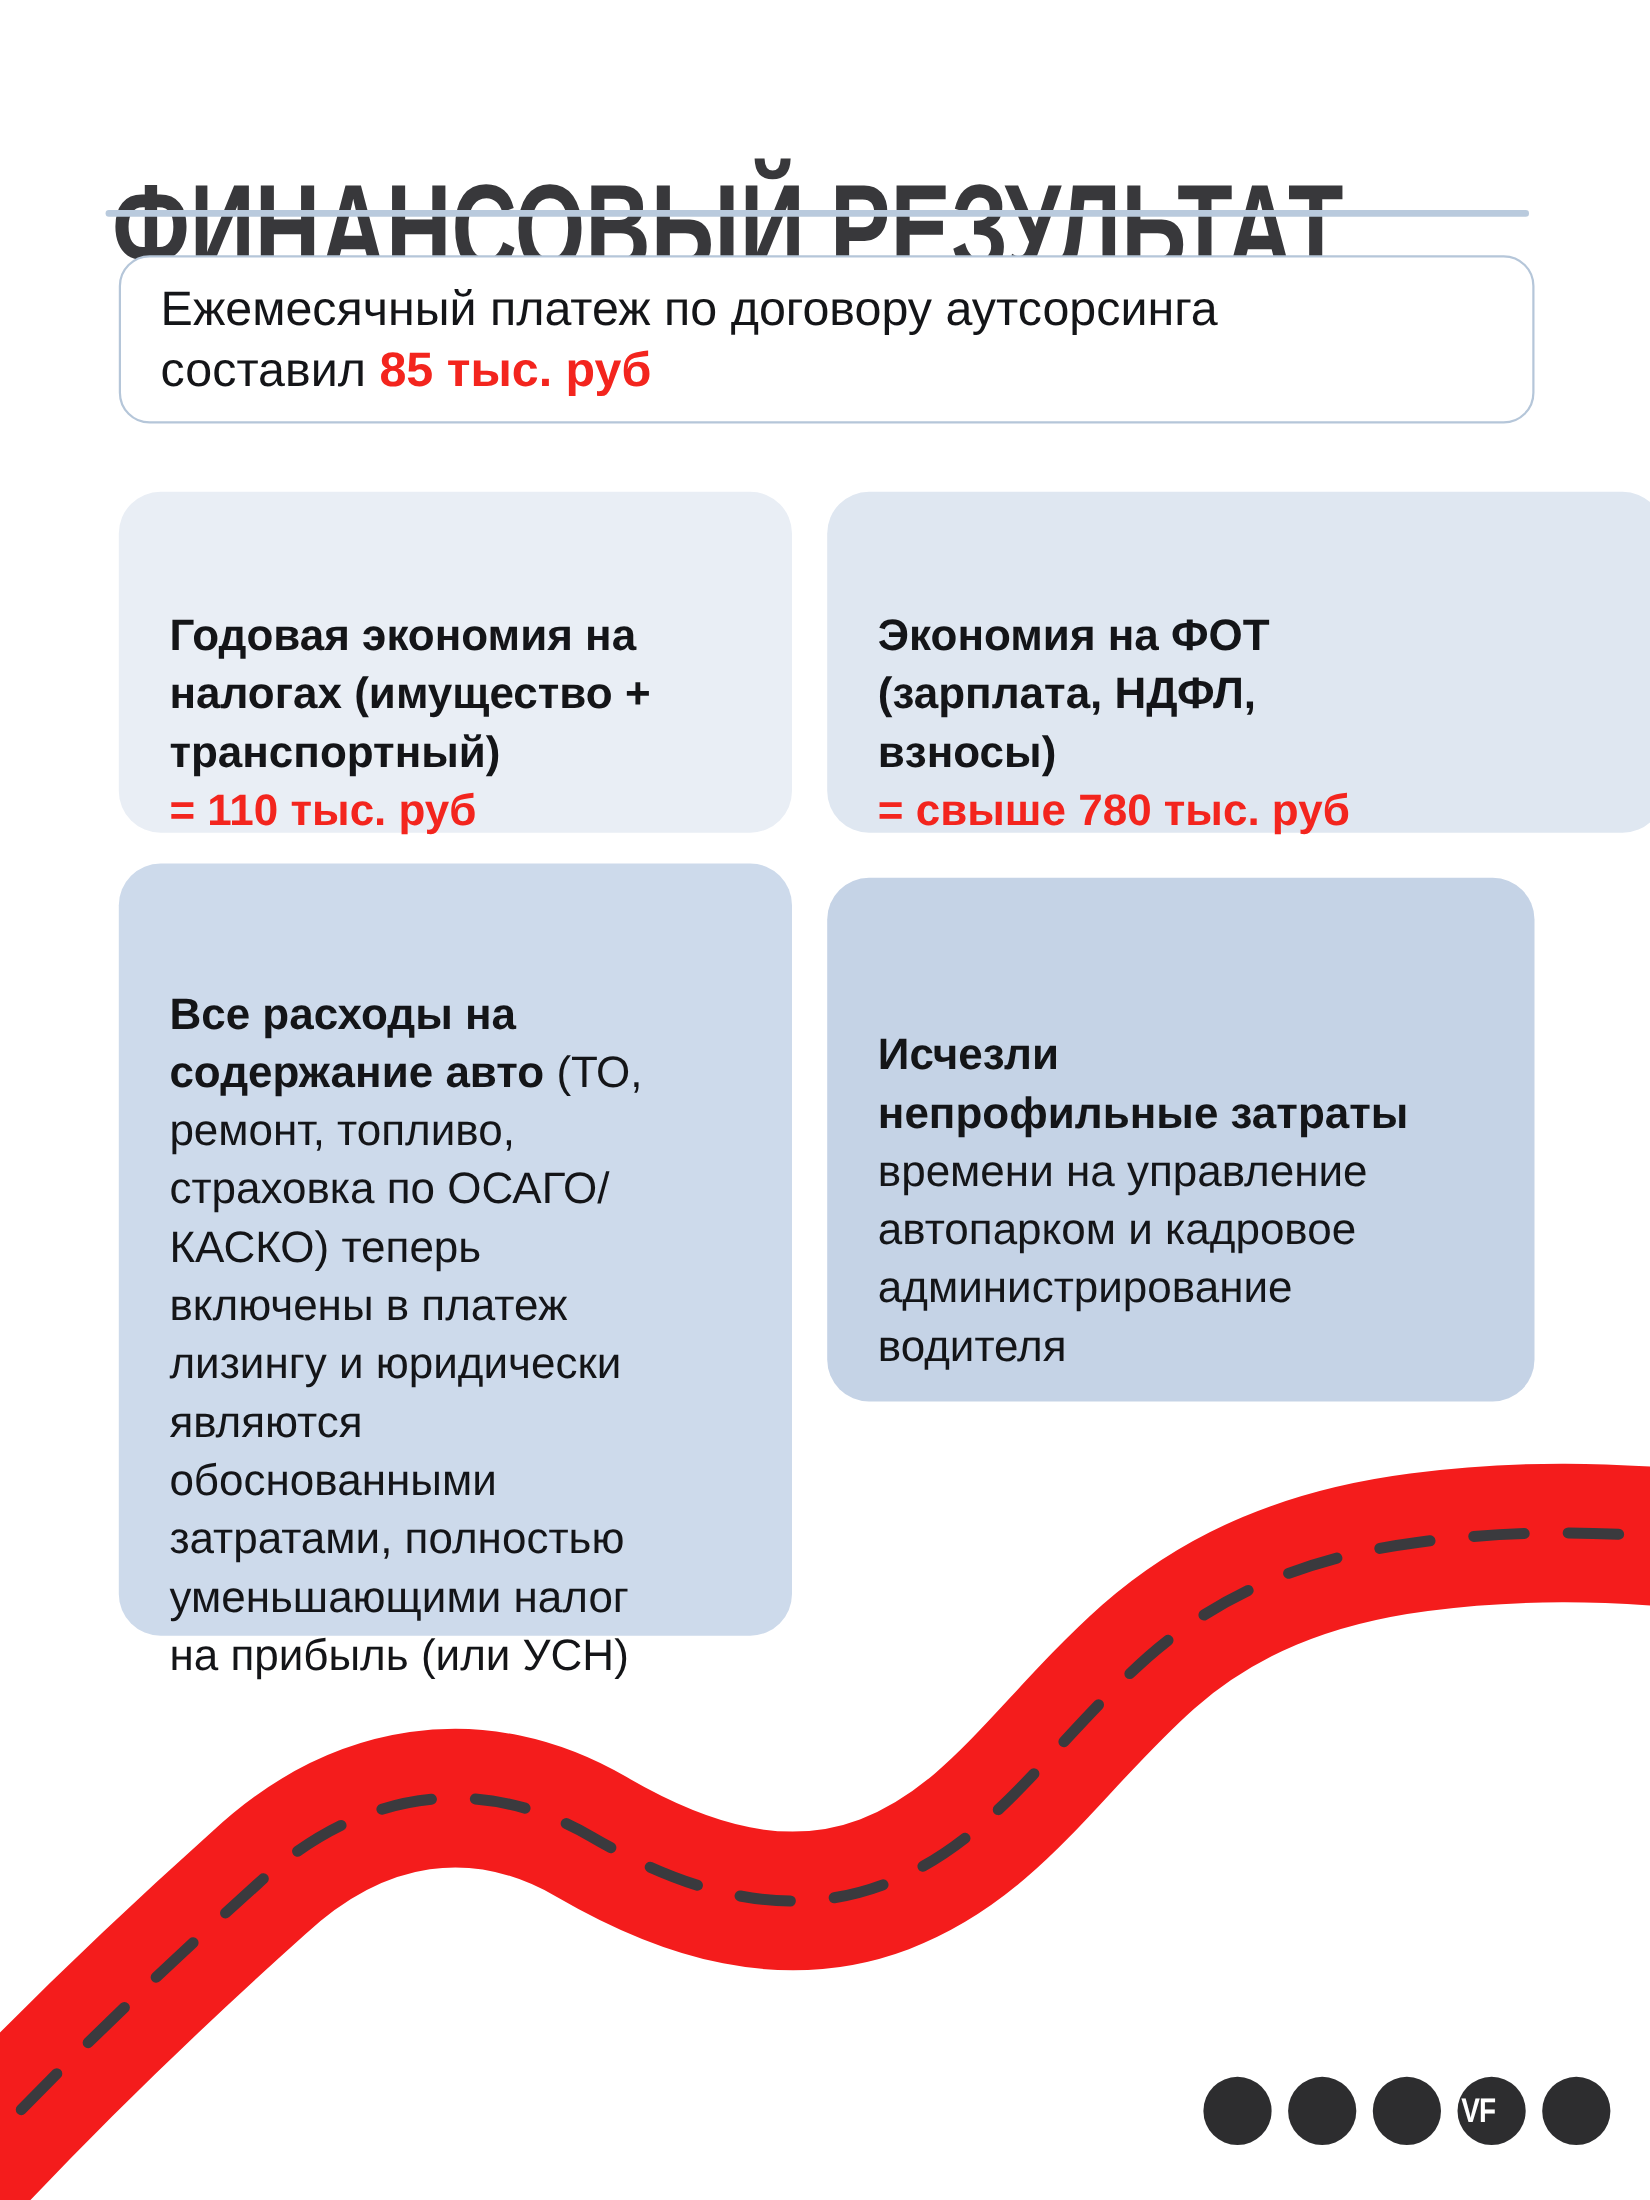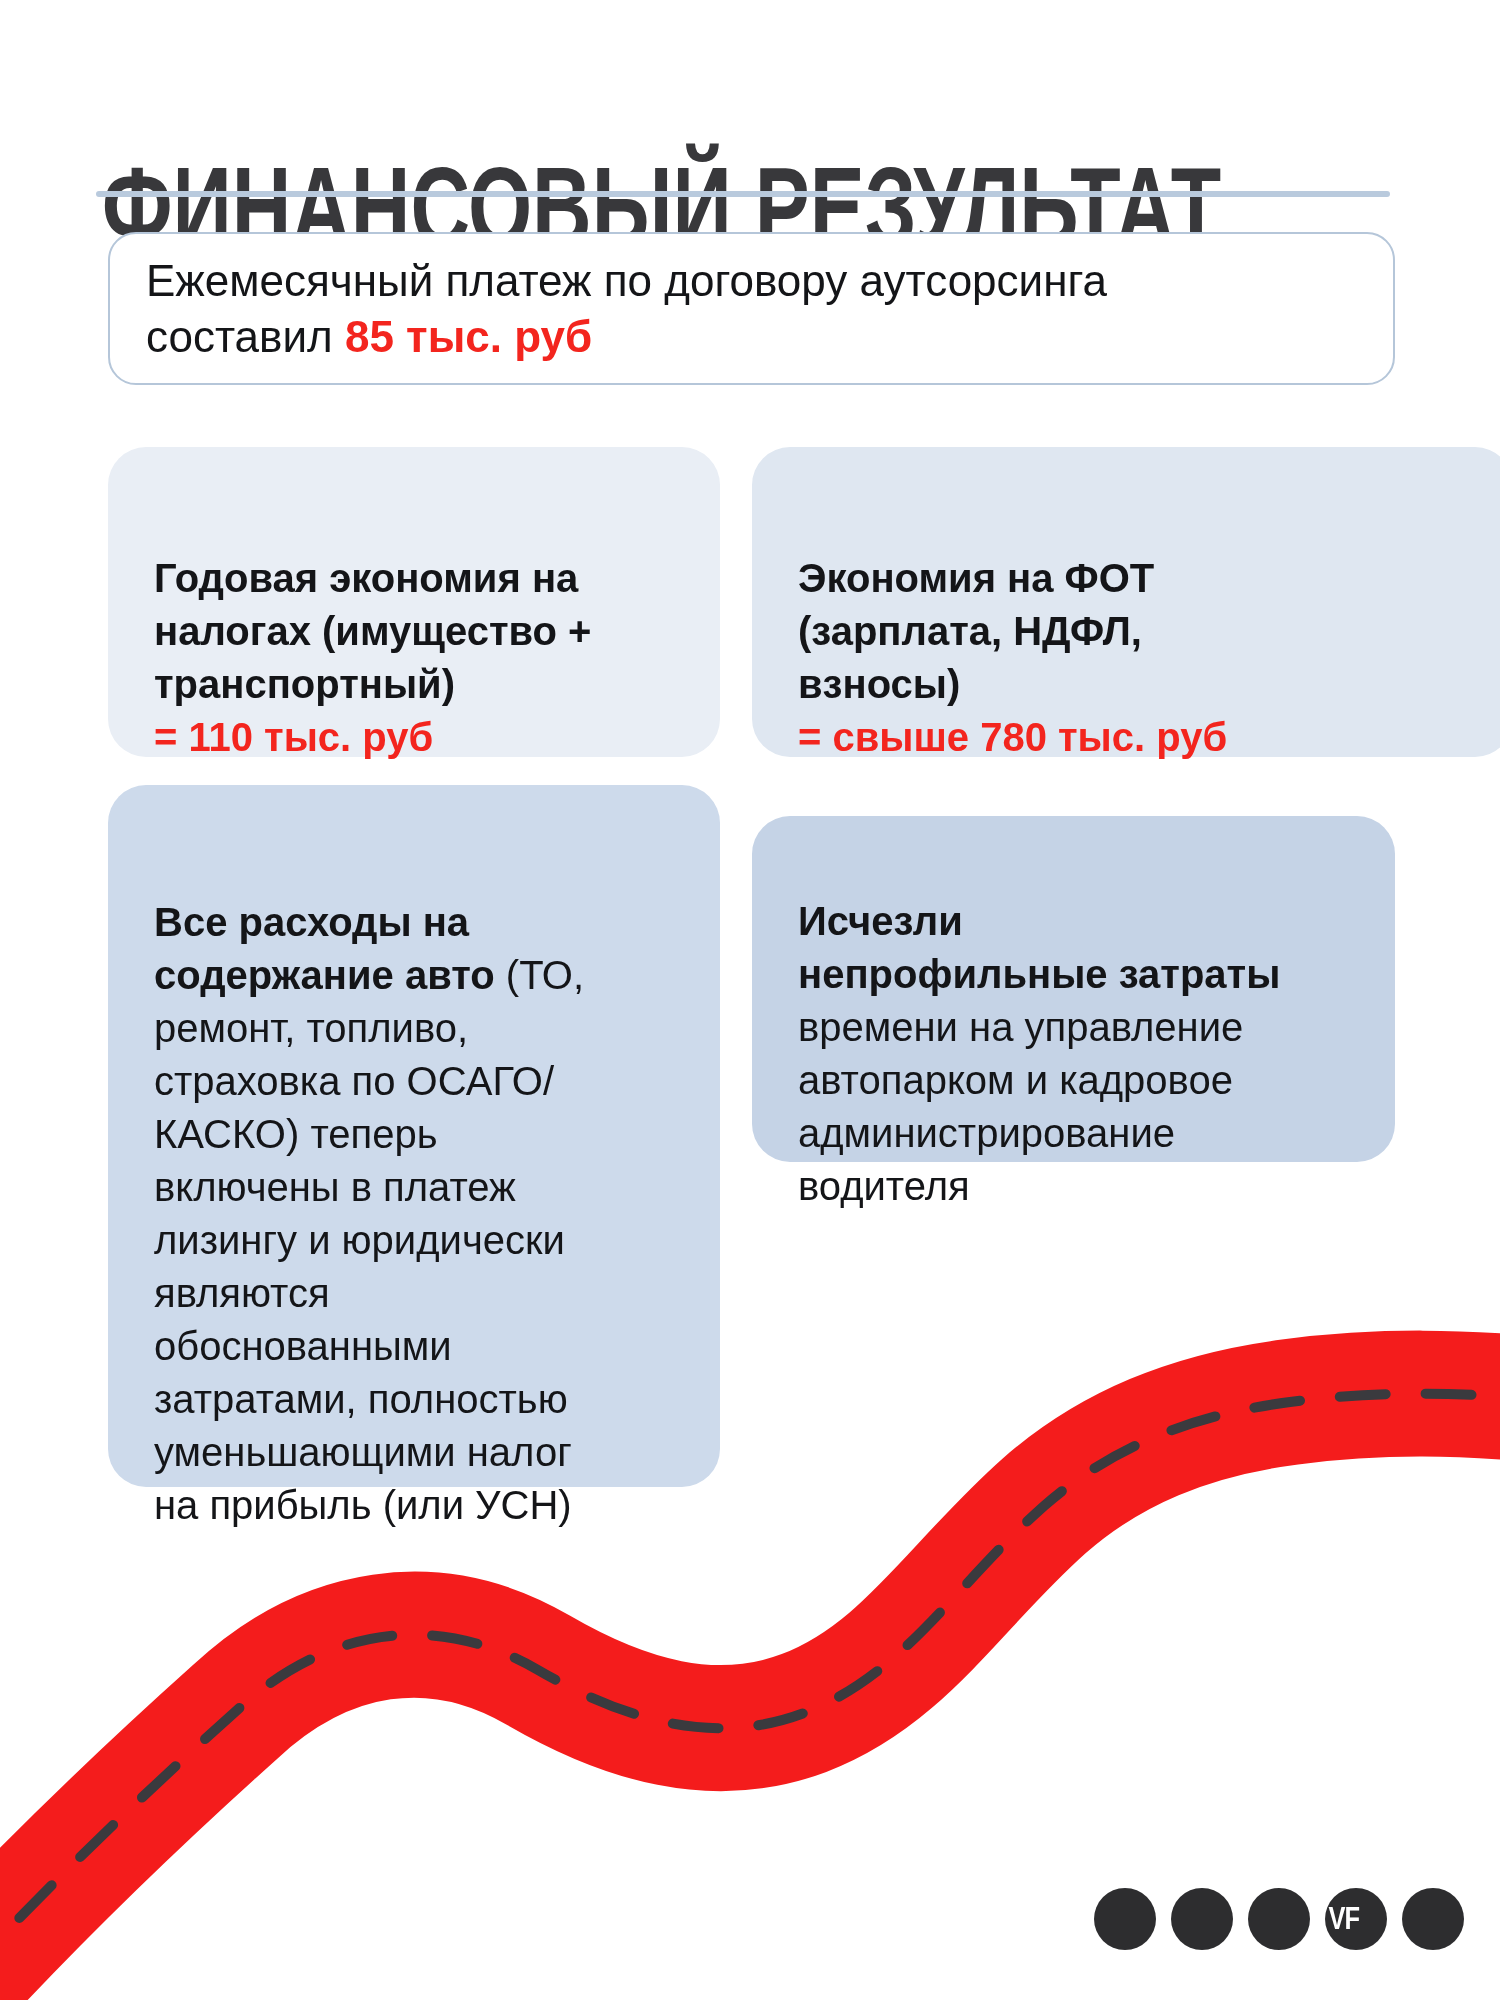--- a/index.html
+++ b/index.html
@@ -27,21 +27,21 @@
     position:absolute;box-sizing:border-box;border-radius:38px;z-index:2;
     font-size:40px;line-height:53px;color:var(--text);white-space:pre-line;
     padding:52px 46px 40px 46px;
   }
   .card .b{font-weight:700}
   .red{color:var(--accent-red);font-weight:700}
   .card .value{display:block}
   .card1{left:108px;top:447px;width:612px;height:310px;background:var(--card1-bg)}
   .card2{left:752px;top:447px;width:761px;height:310px;background:var(--card2-bg)}
   .card3{left:108px;top:785px;width:612px;height:702px;background:var(--card3-bg);padding-top:58px}
-  .card4{left:752px;top:816px;width:643px;height:346px;background:var(--card4-bg);padding-top:26px}
+  .card4{left:752px;top:798px;width:643px;height:476px;background:var(--card4-bg);padding-top:82px}
 
   .dots{position:absolute;left:1094px;top:1888px;display:flex;gap:15px;z-index:3}
   .dot{width:62px;height:62px;border-radius:50%;background:var(--dot)}
   .dot-logo{display:flex;align-items:center;}
   .dot-logo span{
     color:#fff;font-weight:700;font-size:31px;letter-spacing:-1px;
     transform:scaleX(.82);transform-origin:center;
   }
 </style>
 </head>

